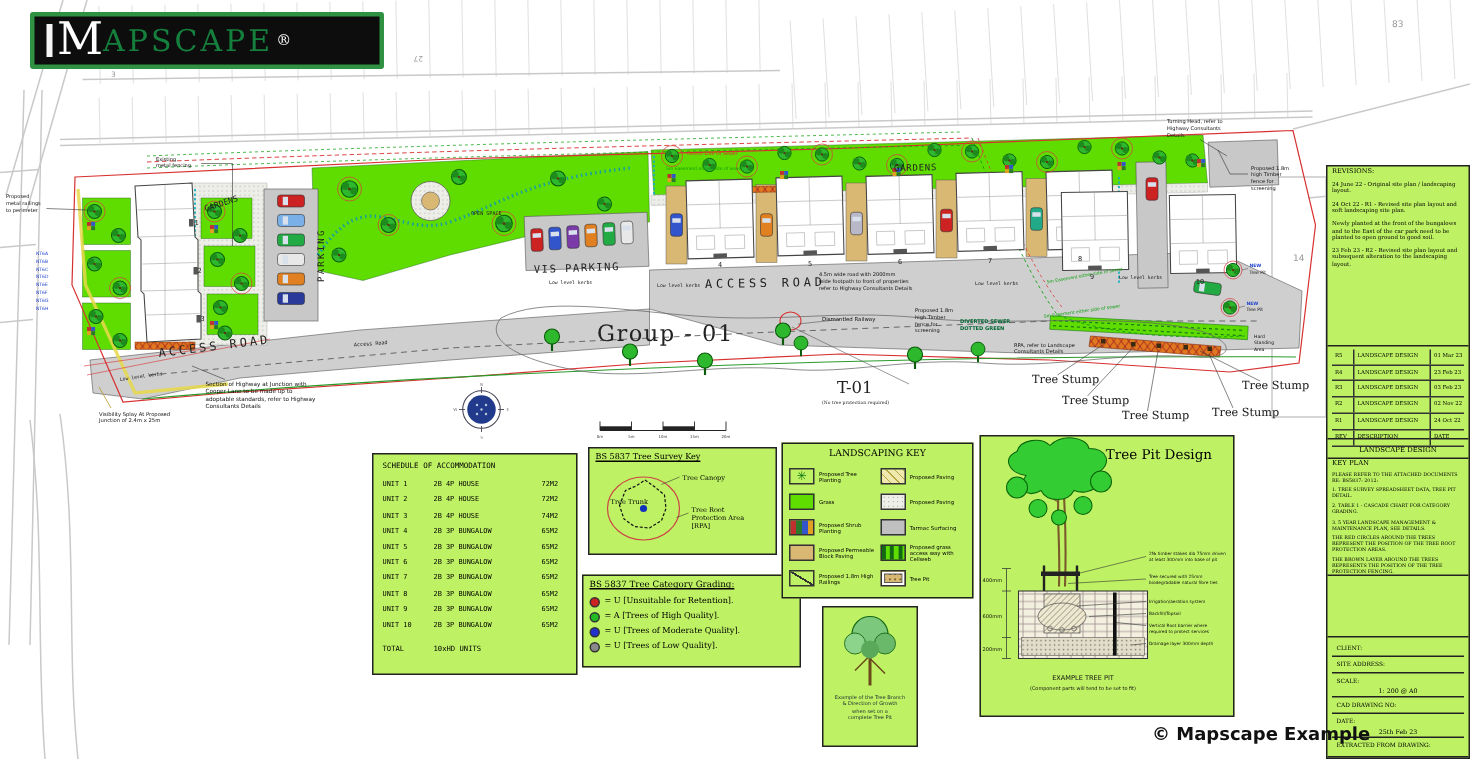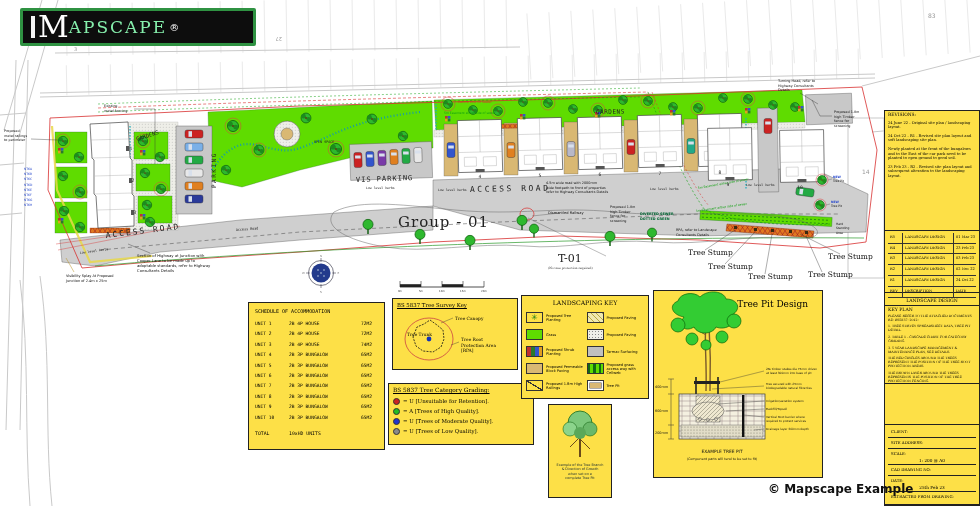--- a/index.html
+++ b/index.html
@@ -5,25 +5,25 @@
   html,body{margin:0;padding:0;background:#fff;}
   .canvas{position:relative;width:980px;height:506px;background:#fff;overflow:hidden;
           font-family:"DejaVu Sans",sans-serif;}
 
   
   #logo{position:absolute;left:20px;top:8px;width:236px;height:38px;background:#0d0d0d;
         border:3px solid #2f9242;border-radius:2px;z-index:6;display:flex;align-items:center;
         padding-left:8px;box-sizing:border-box;}
   #logo .bar{display:inline-block;width:4px;height:22px;background:#f5f5f5;margin-right:3px;}
   #logo .m{color:#fff;font-family:"DejaVu Serif",serif;font-size:30px;line-height:1;}
-  #logo .rest{color:#86efac;font-family:"DejaVu Serif",serif;font-size:17px;letter-spacing:2px;line-height:1;}
+  #logo .rest{color:#15803d;font-family:"DejaVu Serif",serif;font-size:20px;letter-spacing:2px;line-height:1;}
   #logo .reg{color:#fff;font-family:"DejaVu Serif",serif;font-size:10px;vertical-align:14px;margin-left:2px;}
 
   
-  .panel{position:absolute;background:#fde047;border:1px solid #222;box-sizing:border-box;z-index:4;}
+  .panel{position:absolute;background:#bef264;border:1px solid #222;box-sizing:border-box;z-index:4;}
 
   
   #schedule{left:248px;top:302px;width:137px;height:148px;padding:5px 4px 0 6px;}
   #schedule .t{font-family:"DejaVu Sans Mono",monospace;font-size:5px;margin-bottom:5px;}
   .sched-row{display:grid;grid-template-columns:34px 72px 24px;font-family:"DejaVu Sans Mono",monospace;
              font-size:4.6px;line-height:10.4px;}
   #schedule .total{display:grid;grid-template-columns:34px 96px;font-family:"DejaVu Sans Mono",monospace;
              font-size:4.8px;margin-top:8px;}
 
   

